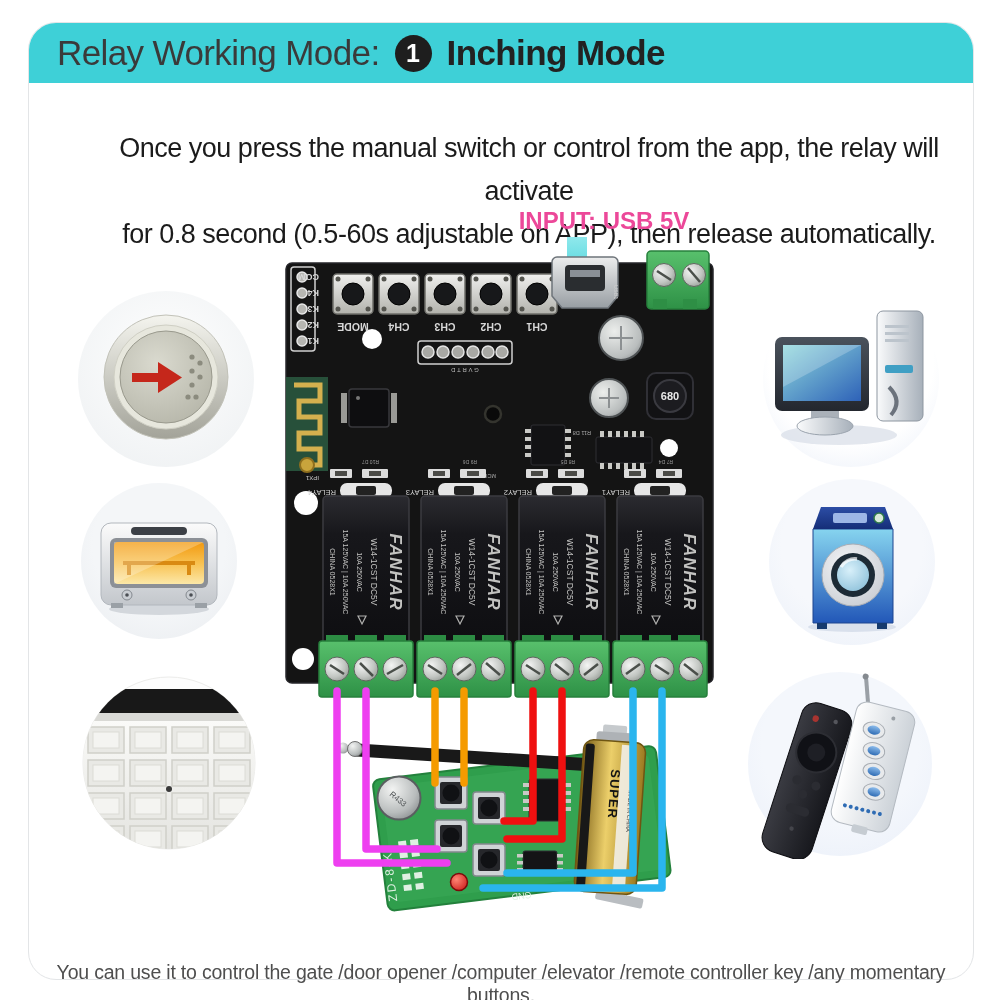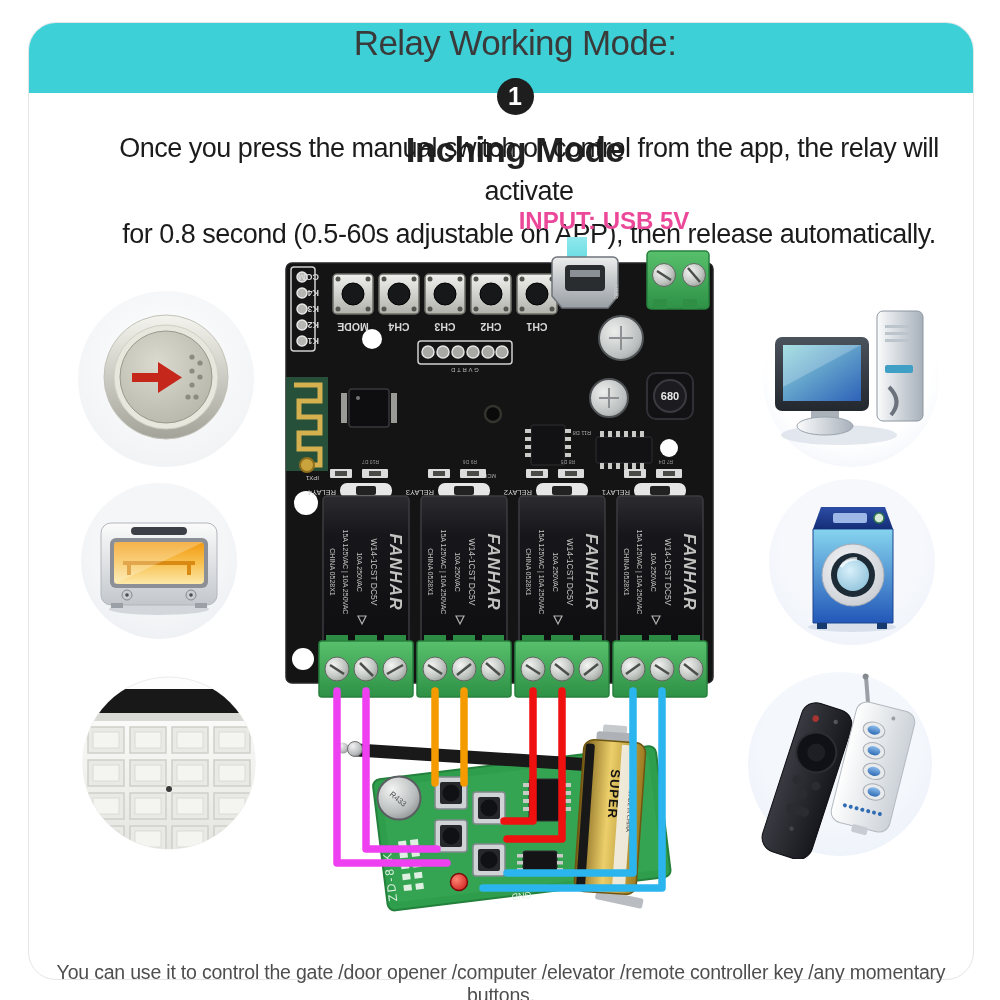--- a/index.html
+++ b/index.html
@@ -1,21 +1,21 @@
 <!DOCTYPE html>
 <html><head>
 <meta charset="utf-8">
 <style>
   html,body{margin:0;padding:0;}
   body{width:1000px;height:1000px;background:#ffffff;position:relative;overflow:hidden;
        font-family:"Liberation Sans",sans-serif;}
   .card{position:absolute;left:28px;top:22px;width:944px;height:956px;background:#fff;
         border:1px solid #e3e5e7;border-radius:28px;}
-  .header{position:absolute;top:0;left:0;right:0;height:70px;background:#3ed0d7;
-          border-radius:27px 27px 0 0;display:flex;align-items:center;padding-left:28px;gap:15px;flex-direction:column;}
+  .header{position:absolute;top:0;left:0;right:0;height:60px;background:#3ed0d7;
+          border-radius:27px 27px 0 0;display:flex;align-items:center;padding-left:28px;gap:15px;}
   .title{font-size:35px;color:#3a3a3a;letter-spacing:-0.6px;}
   .badge{width:37px;height:37px;border-radius:50%;background:#1e1e1e;color:#fff;
          font-weight:bold;font-size:25px;display:flex;align-items:center;justify-content:center;flex:0 0 auto;}
   .mode{font-size:35px;font-weight:bold;color:#222;letter-spacing:-0.6px;}
   .desc{position:absolute;top:104px;left:60px;width:880px;text-align:center;
         font-size:27px;line-height:43px;color:#1b1b1b;letter-spacing:-0.5px;}
   .input-label{position:absolute;top:184px;left:295px;width:560px;text-align:center;
         font-size:24px;font-weight:bold;color:#ec4899;letter-spacing:0px;}
   .arrow-svg{position:absolute;left:524px;top:214px;}
   .board-svg{position:absolute;left:232px;top:218px;}

